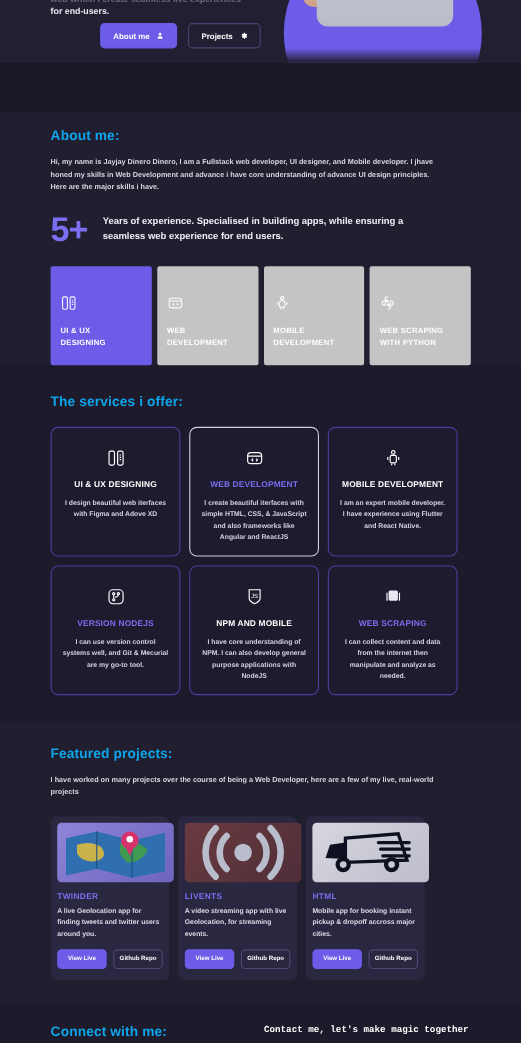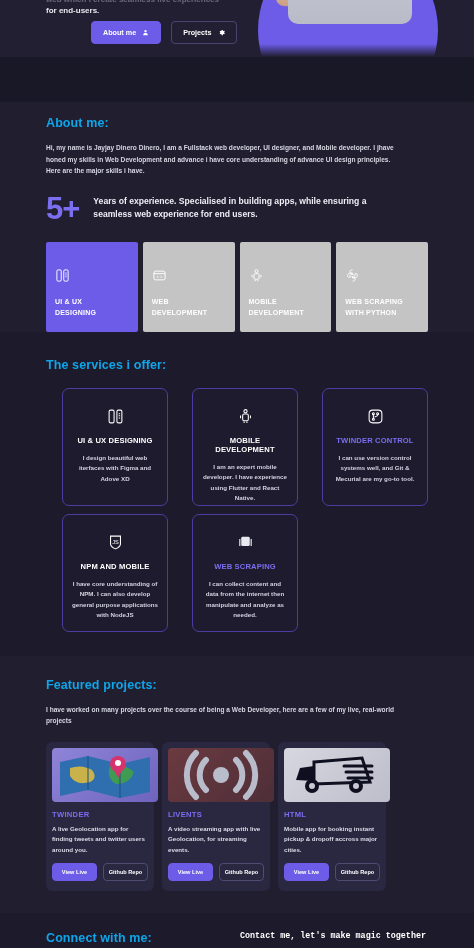--- a/index.html
+++ b/index.html
@@ -88,24 +88,24 @@
   .tile .t-label {
     font-size: 7px; font-weight: 700; line-height: 11px; letter-spacing: .2px;
   }
   .tile.active .t-label { color: #ffffff; }
   .tile.muted  .t-label { color: #ffffff; }
 
   
   .services { padding-top: 26px; padding-bottom: 24px; background: #1d1a2b; }
   .svc-grid { display: flex; flex-wrap: wrap; gap: 8px; margin-top: 16px; }
   .svc-card {
-    width: 106px; height: 118px; border-radius: 7px;
+    width: 118px; height: 118px; border-radius: 7px;
     background: #1e1b2e; border: 1px solid #4a3fa0;
     display: flex; flex-direction: column; align-items: center;
-    padding: 17px 9px 0; text-align: center; margin-left: 16px;
+    padding: 17px 9px 0; text-align: center;
   }
   .svc-card.hl { border-color: #cfcfe0; }
   .svc-ic { height: 22px; display: flex; align-items: center; }
   .svc-title {
     font-size: 7.6px; font-weight: 700; margin-top: 8px; letter-spacing: .15px;
   }
   .svc-title.white { color: #ffffff; }
   .svc-title.purple { color: #7b6ef0; }
   .svc-desc {
     font-size: 6.2px; line-height: 10.5px; color: #d2d2e0; font-weight: 700; margin-top: 8px;
@@ -268,20 +268,31 @@
           <svg width="17" height="17" viewBox="0 0 24 24" fill="none" stroke="#fff" stroke-width="1.5">
             <rect x="3" y="3" width="7" height="18" rx="2"></rect>
               <rect x="14" y="3" width="7" height="18" rx="2"></rect>
             <path d="M16.5 8h2M16.5 11h2M16.5 14h2"></path>
           </svg>
         </span>
         <div class="svc-title white">UI &amp; UX DESIGNING</div>
         <div class="svc-desc">I design beautiful web iterfaces with Figma and Adove XD</div>
       </div>
 
+      <div class="svc-card hl">
+        <span class="svc-ic">
+          <svg width="17" height="17" viewBox="0 0 24 24" fill="none" stroke="#fff" stroke-width="1.5">
+            <rect x="3" y="5" width="18" height="14" rx="4"></rect>
+              <path d="M3 9.5h18"></path>
+            <path d="M10 12.5l-1.6 1.7L10 16M14 12.5l1.6 1.7L14 16"></path>
+          </svg>
+        </span>
+        <div class="svc-title purple">WEB DEVELOPMENT</div>
+        <div class="svc-desc">I create beautiful iterfaces with simple HTML, CSS, &amp; JavaScript and also frameworks like Angular and ReactJS</div>
+      </div>
 
       <div class="svc-card">
         <span class="svc-ic">
           <svg width="17" height="17" viewBox="0 0 24 24" fill="none" stroke="#fff" stroke-width="1.5">
             <circle cx="12" cy="4.6" r="2.3"></circle>
               <rect x="8" y="8.5" width="8" height="9.5" rx="2"></rect>
             <path d="M5 10.5v4M19 10.5v4M10 19v2.2M14 19v2.2"></path>
           </svg>
         </span>
         <div class="svc-title white">MOBILE DEVELOPMENT</div>
@@ -291,21 +302,21 @@
       <div class="svc-card">
         <span class="svc-ic">
           <svg width="17" height="17" viewBox="0 0 24 24" fill="none" stroke="#fff" stroke-width="1.5">
             <rect x="3" y="3" width="18" height="18" rx="5"></rect>
             <circle cx="9" cy="8" r="1.4"></circle>
               <circle cx="15" cy="8" r="1.4"></circle>
               <circle cx="9" cy="16" r="1.4"></circle>
             <path d="M9 9.5v5M15 9.5c0 2.5-2.2 2.6-4.3 3.2"></path>
           </svg>
         </span>
-        <div class="svc-title purple">TWINDER CONTROL</div>
+        <div class="svc-title purple">VERSION NODEJS</div>
         <div class="svc-desc">I can use version control systems well, and Git &amp; Mecurial are my go-to tool.</div>
       </div>
 
       <div class="svc-card">
         <span class="svc-ic">
           <svg width="17" height="17" viewBox="0 0 24 24" fill="none" stroke="#fff" stroke-width="1.5">
             <path d="M5 3h14v11c0 4-7 7-7 7s-7-3-7-7z"></path>
             <text x="12" y="14" font-size="8" fill="#fff" stroke="none" text-anchor="middle" font-family="Liberation Sans">JS</text>
           </svg>
         </span>

